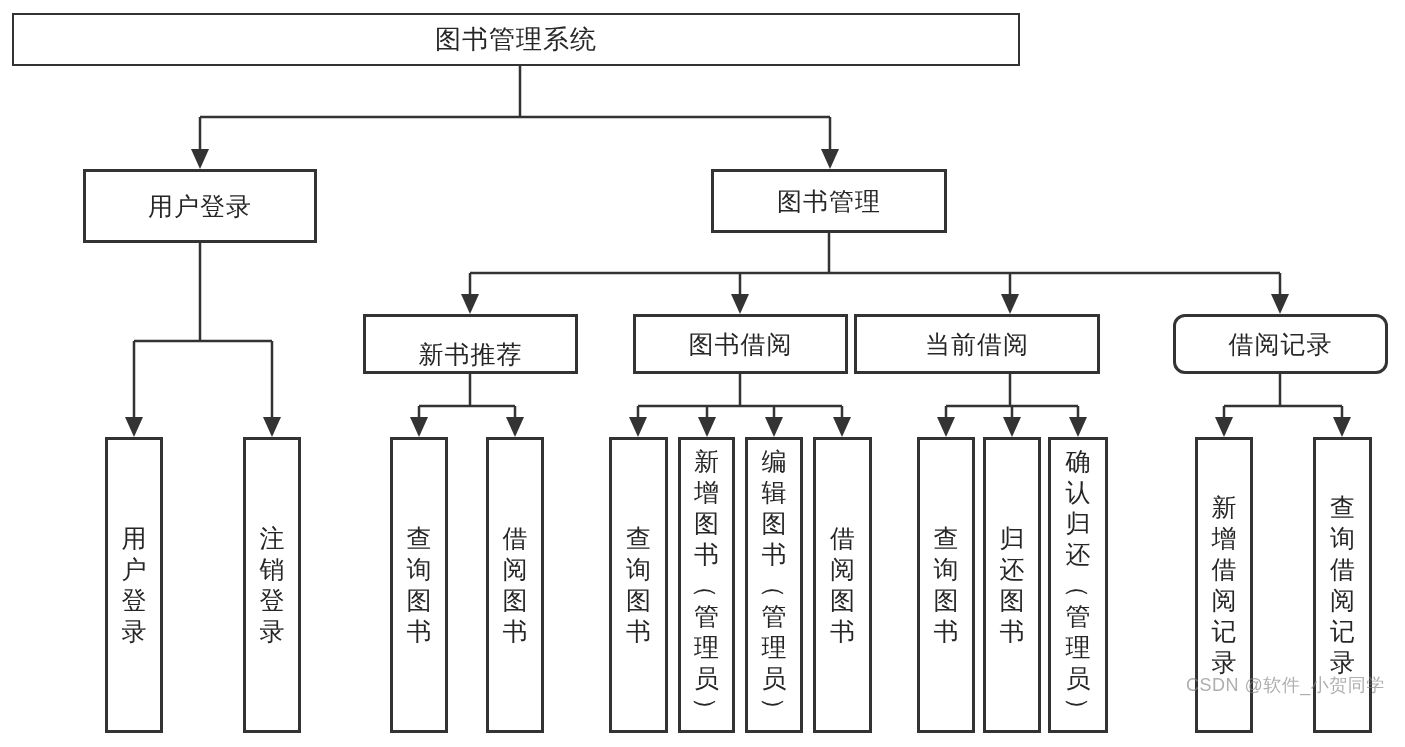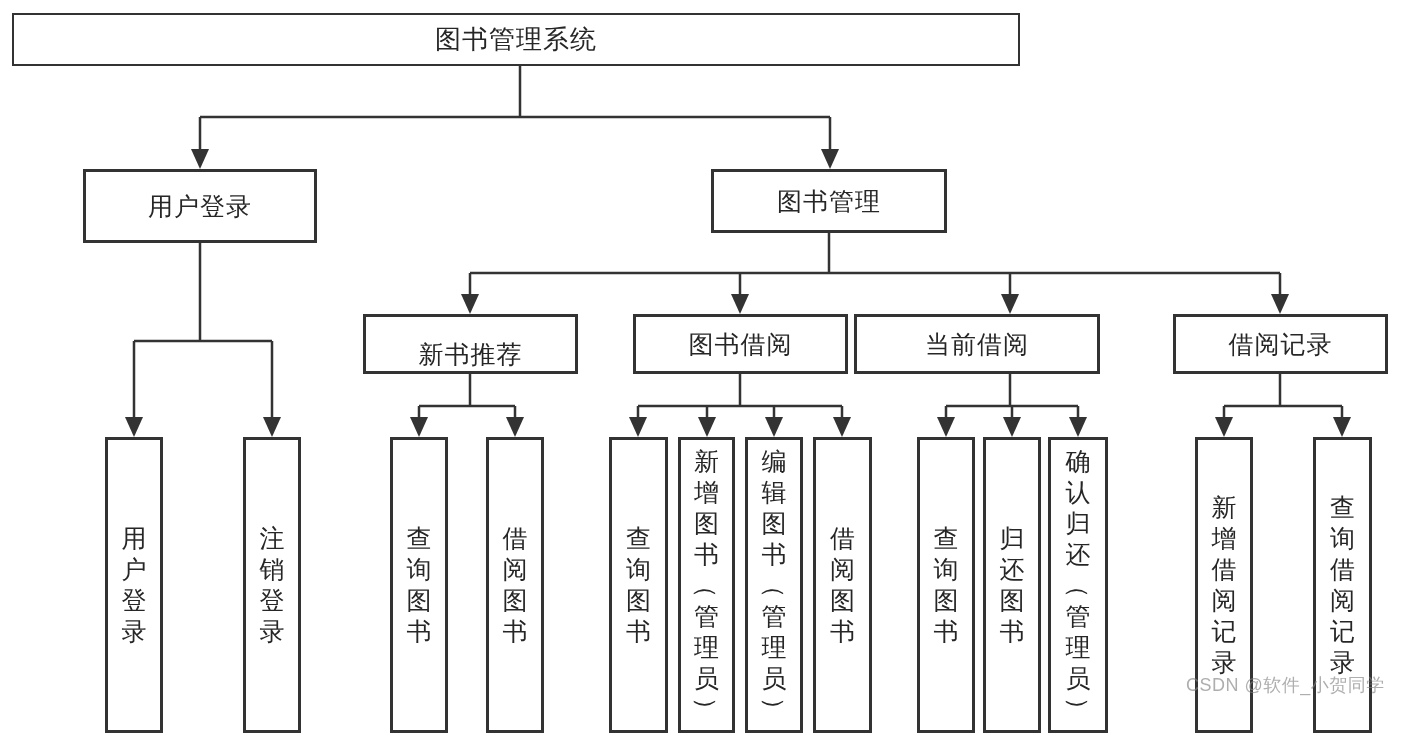--- a/index.html
+++ b/index.html
@@ -123,21 +123,21 @@
 
   <div class="box" style="left:363px; top:314px; width:215px; height:60px;align-items:flex-end;">
     <span class="label">新书推荐</span>
   </div>
   <div class="box" style="left:633px; top:314px; width:215px; height:60px;">
     <span class="label">图书借阅</span>
   </div>
   <div class="box" style="left:854px; top:314px; width:246px; height:60px;">
     <span class="label">当前借阅</span>
   </div>
-  <div class="box" style="left:1173px; top:314px; width:215px; height:60px;">
+  <div class="box" style="left:1173px; top:314px; width:215px; height:60px;border-radius:12px;">
     <span class="label">借阅记录</span>
   </div>
 
   <div class="vbox" style="left:105px; top:437px; width:58px; height:296px;">
     <span class="vlabel">
         <span class="vch">用</span>
         <span class="vch">户</span>
         <span class="vch">登</span>
         <span class="vch">录</span>
       </span>

